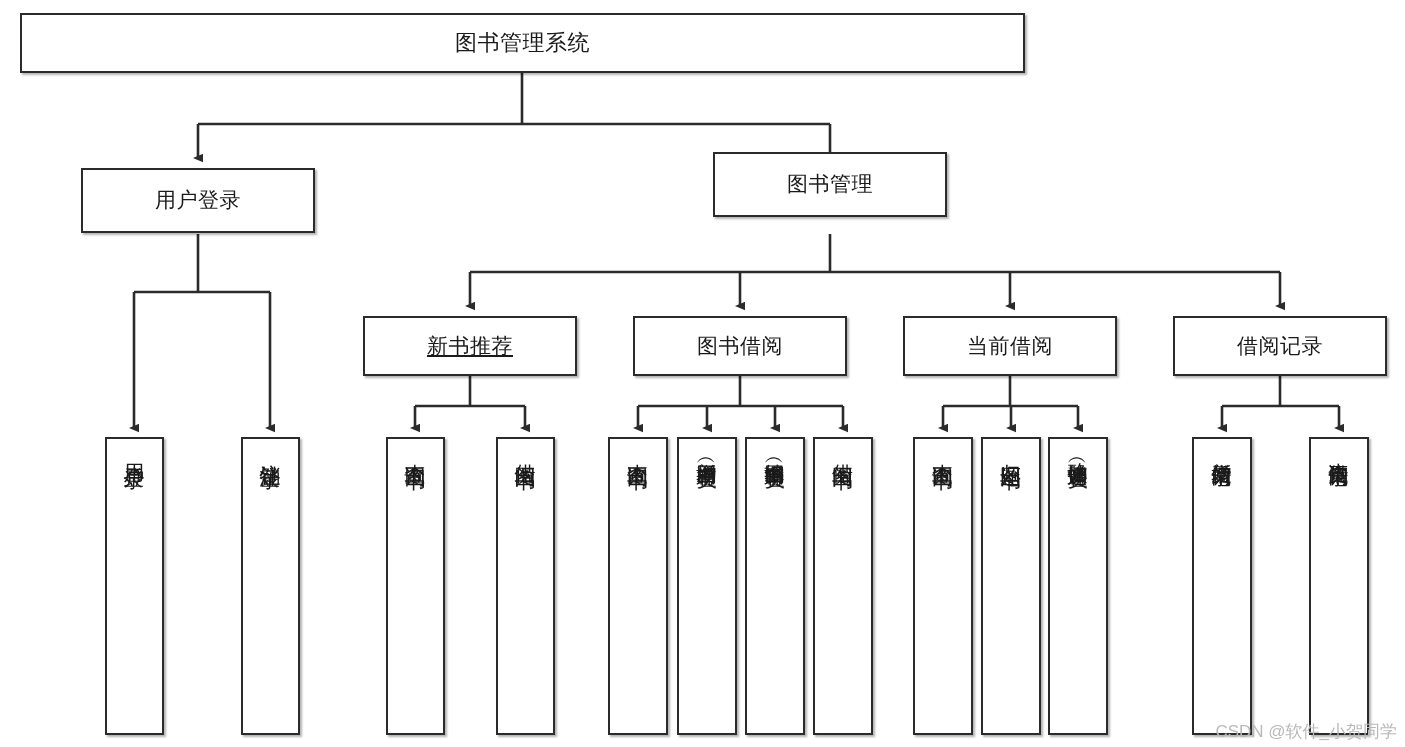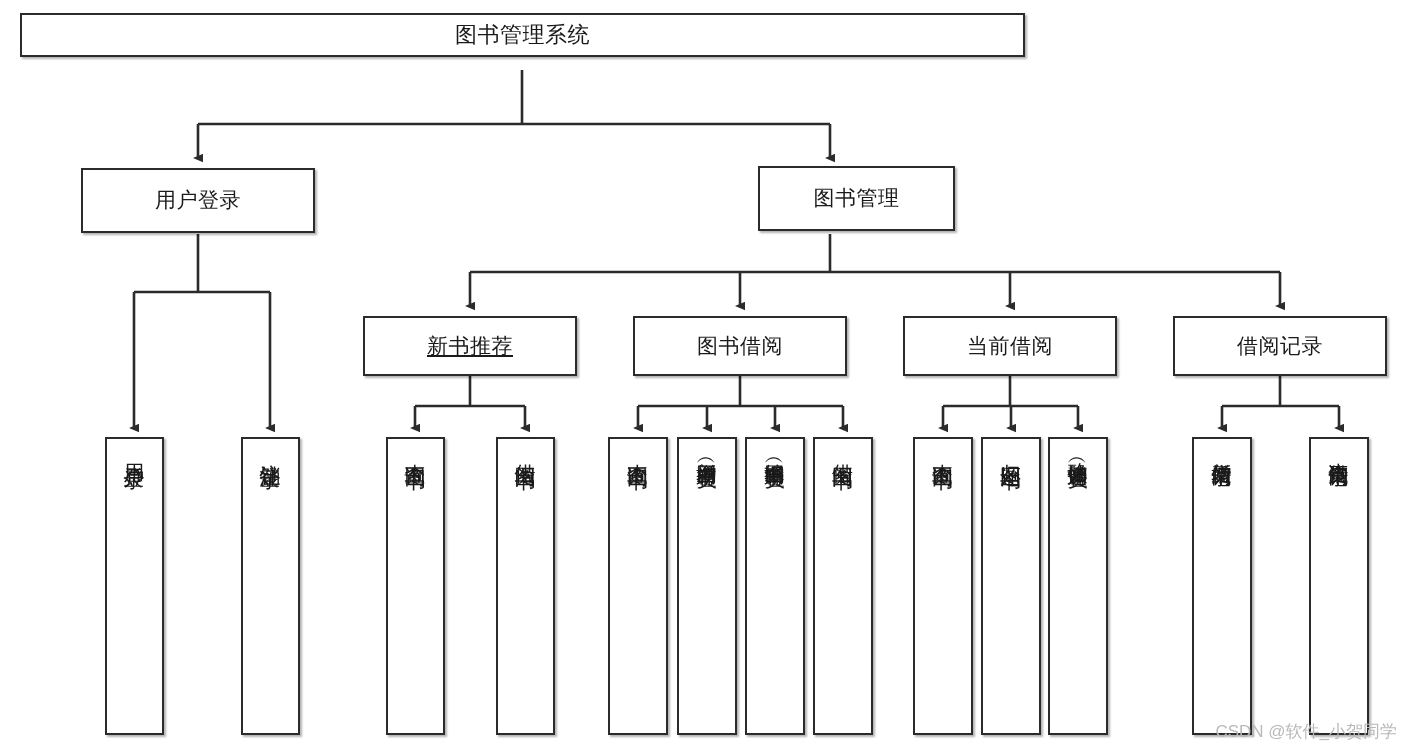--- a/index.html
+++ b/index.html
@@ -130,28 +130,28 @@
       <path d="M1011,406 L1011,428" marker-end="url(#arrowhead)"></path>
       <path d="M1078,406 L1078,428" marker-end="url(#arrowhead)"></path>
 
       <path d="M1280,376 L1280,406"></path>
       <path d="M1222,406 L1339,406"></path>
       <path d="M1222,406 L1222,428" marker-end="url(#arrowhead)"></path>
       <path d="M1339,406 L1339,428" marker-end="url(#arrowhead)"></path>
     </g>
   </svg>
 
-  <div class="node horiz root" style="left:20px; top:13px; width:1005px; height:44px;">
+  <div class="node horiz root" style="left:20px; top:13px; width:1005px; height:60px;">
     <span class="node-label">图书管理系统</span>
   </div>
 
   <div class="node horiz" style="left:81px; top:168px; width:234px; height:65px;">
     <span class="node-label">用户登录</span>
   </div>
-  <div class="node horiz" style="left:713px; top:166px; width:197px; height:65px;margin-left:45px;">
+  <div class="node horiz" style="left:713px; top:152px; width:234px; height:65px;">
     <span class="node-label">图书管理</span>
   </div>
 
   <div class="node horiz" style="left:363px; top:316px; width:214px; height:60px;text-decoration:underline;">
     <span class="node-label">新书推荐</span>
   </div>
   <div class="node horiz" style="left:633px; top:316px; width:214px; height:60px;">
     <span class="node-label">图书借阅</span>
   </div>
   <div class="node horiz" style="left:903px; top:316px; width:214px; height:60px;">

